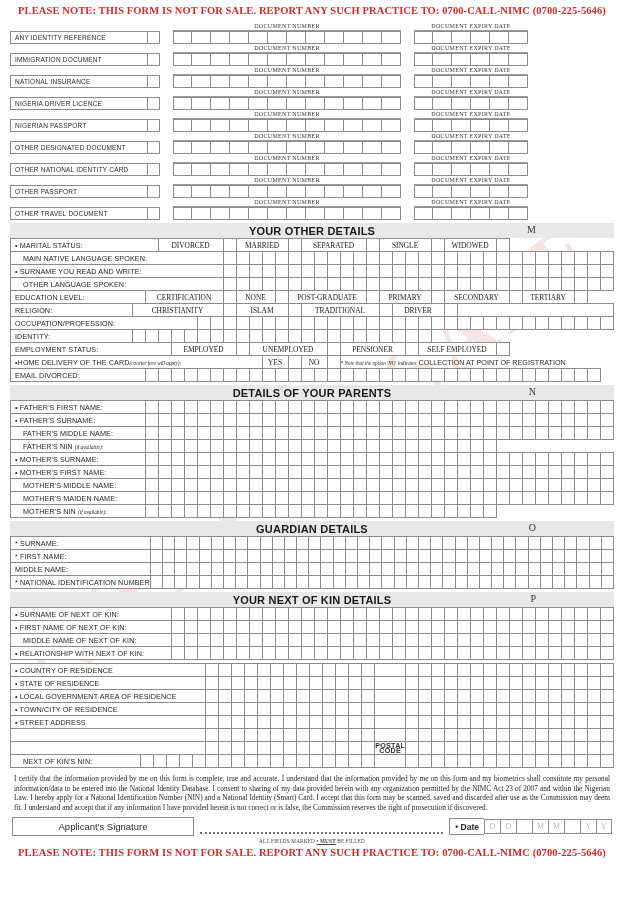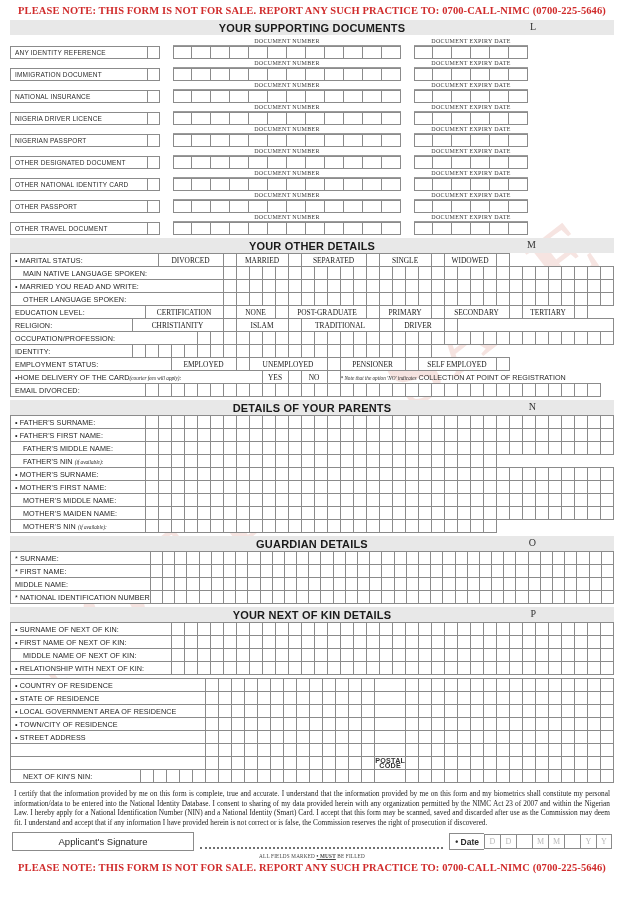--- a/index.html
+++ b/index.html
@@ -159,24 +159,20 @@
 <div class="page">
 
   <div class="watermark">
     <span>NOT FOR SALE</span>
   </div>
 
   <div class="content">
 
     <div class="notice">PLEASE NOTE: THIS FORM IS NOT FOR SALE. REPORT ANY SUCH PRACTICE TO: 0700-CALL-NIMC (0700-225-5646)</div>
 
-    <div class="band">
-      <span class="band-title">YOUR SUPPORTING DOCUMENTS</span>
-      <span class="band-letter">L</span>
-    </div>
 
     <div class="docs" id="docs">
         <div class="doc-row">
           <div class="doc-label-wrap">
             <div class="doc-label">ANY IDENTITY REFERENCE</div>
             <div class="doc-tick"></div>
           </div>
           <div class="doc-mid">
             <div class="cap" style="width: 228px;">DOCUMENT NUMBER</div>
             <div class="boxrow">
@@ -533,21 +529,21 @@
             <td class="cell"></td>
           <td class="cell"></td>
             <td class="cell"></td>
           <td class="cell"></td>
             <td class="cell"></td>
           <td class="cell"></td>
             <td class="cell"></td>
         </tr>
 
         <tr>
-          <td class="lbl" colspan="14">• MARRIED YOU READ AND WRITE:</td>
+          <td class="lbl" colspan="14">• SURNAME YOU READ AND WRITE:</td>
           <td class="cell"></td>
             <td class="cell"></td>
           <td class="cell"></td>
             <td class="cell"></td>
           <td class="cell"></td>
             <td class="cell"></td>
           <td class="cell"></td>
             <td class="cell"></td>
           <td class="cell"></td>
             <td class="cell"></td>
@@ -773,60 +769,60 @@
 
     <div class="sec-gap"></div>
 
     <div class="band">
       <span class="band-title">DETAILS OF YOUR PARENTS</span>
       <span class="band-letter">N</span>
     </div>
     <table class="tbl" id="tbl-parents">
         <tbody>
           <tr>
+            <td class="lbl" colspan="10">• FATHER'S FIRST NAME:</td>
+            <td class="cell"></td>
+            <td class="cell"></td>
+            <td class="cell"></td>
+            <td class="cell"></td>
+            <td class="cell"></td>
+            <td class="cell"></td>
+            <td class="cell"></td>
+            <td class="cell"></td>
+            <td class="cell"></td>
+            <td class="cell"></td>
+            <td class="cell"></td>
+            <td class="cell"></td>
+            <td class="cell"></td>
+            <td class="cell"></td>
+            <td class="cell"></td>
+            <td class="cell"></td>
+            <td class="cell"></td>
+            <td class="cell"></td>
+            <td class="cell"></td>
+            <td class="cell"></td>
+            <td class="cell"></td>
+            <td class="cell"></td>
+            <td class="cell"></td>
+            <td class="cell"></td>
+            <td class="cell"></td>
+            <td class="cell"></td>
+            <td class="cell"></td>
+            <td class="cell"></td>
+            <td class="cell"></td>
+            <td class="cell"></td>
+            <td class="cell"></td>
+            <td class="cell"></td>
+            <td class="cell"></td>
+            <td class="cell"></td>
+            <td class="cell"></td>
+            <td class="cell"></td>
+          </tr>
+          <tr>
             <td class="lbl" colspan="10">• FATHER'S SURNAME:</td>
-            <td class="cell"></td>
-            <td class="cell"></td>
-            <td class="cell"></td>
-            <td class="cell"></td>
-            <td class="cell"></td>
-            <td class="cell"></td>
-            <td class="cell"></td>
-            <td class="cell"></td>
-            <td class="cell"></td>
-            <td class="cell"></td>
-            <td class="cell"></td>
-            <td class="cell"></td>
-            <td class="cell"></td>
-            <td class="cell"></td>
-            <td class="cell"></td>
-            <td class="cell"></td>
-            <td class="cell"></td>
-            <td class="cell"></td>
-            <td class="cell"></td>
-            <td class="cell"></td>
-            <td class="cell"></td>
-            <td class="cell"></td>
-            <td class="cell"></td>
-            <td class="cell"></td>
-            <td class="cell"></td>
-            <td class="cell"></td>
-            <td class="cell"></td>
-            <td class="cell"></td>
-            <td class="cell"></td>
-            <td class="cell"></td>
-            <td class="cell"></td>
-            <td class="cell"></td>
-            <td class="cell"></td>
-            <td class="cell"></td>
-            <td class="cell"></td>
-            <td class="cell"></td>
-          </tr>
-          <tr>
-            <td class="lbl" colspan="10">• FATHER'S FIRST NAME:</td>
             <td class="cell"></td>
             <td class="cell"></td>
             <td class="cell"></td>
             <td class="cell"></td>
             <td class="cell"></td>
             <td class="cell"></td>
             <td class="cell"></td>
             <td class="cell"></td>
             <td class="cell"></td>
             <td class="cell"></td>

